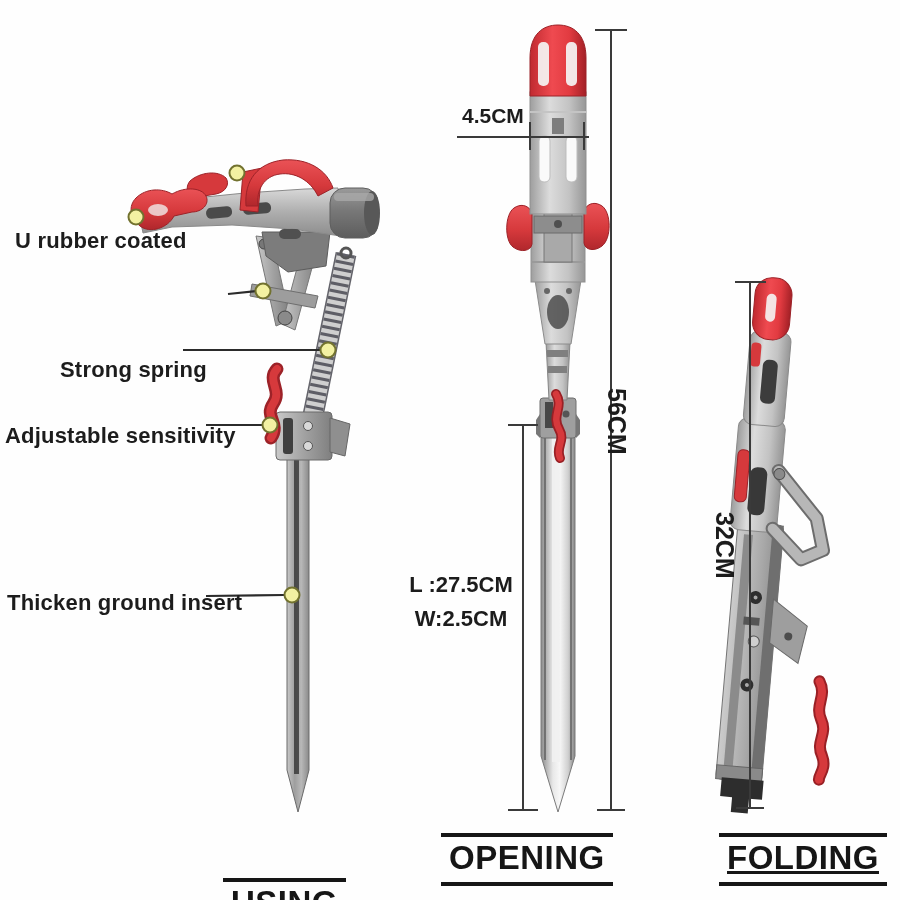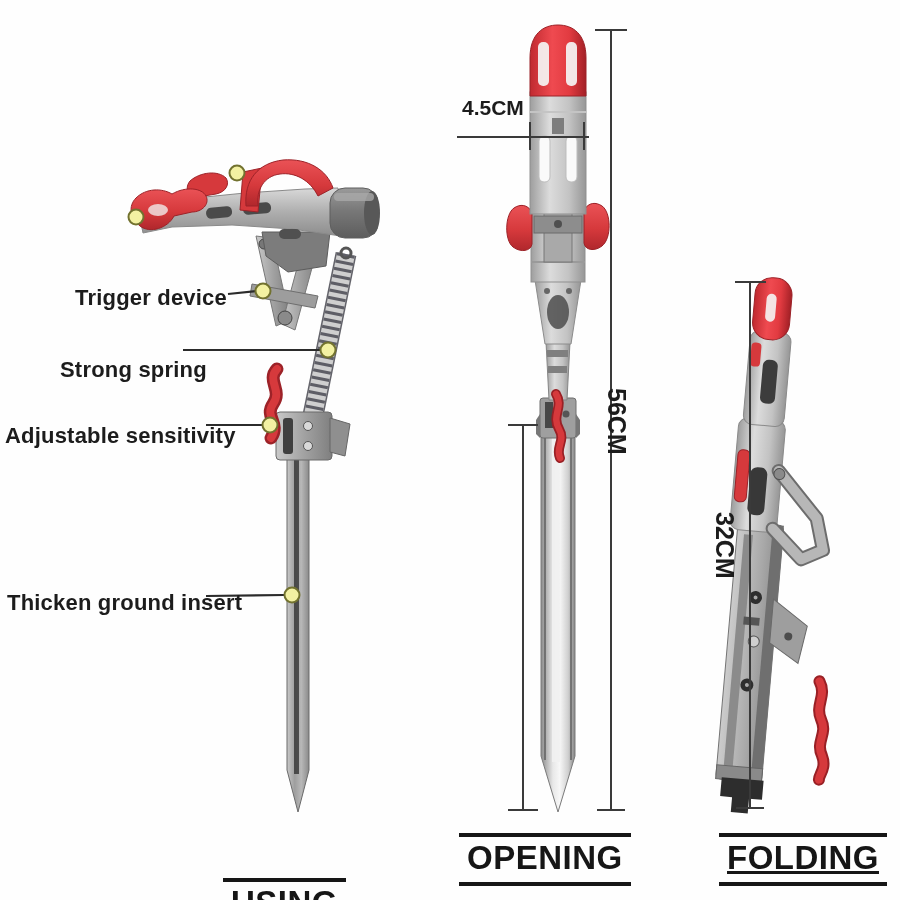--- a/index.html
+++ b/index.html
@@ -14,36 +14,36 @@
   }
   #lbl-strap{left:5px;top:128px;}
   #lbl-urubber{left:15px;top:228px;}
   #lbl-trigger{left:75px;top:285px;}
   #lbl-spring{left:60px;top:357px;}
   #lbl-sensitivity{left:5px;top:423px;}
   #lbl-insert{left:7px;top:590px;}
   .dim{
     position:absolute;font-weight:700;color:#1c1c1c;white-space:nowrap;
   }
-  #dim-45{left:462px;top:96px;font-size:21px;}
+  #dim-45{left:462px;top:104px;font-size:21px;}
   .vtext{writing-mode:vertical-rl;}
   #dim-56{left:602px;top:388px;font-size:25px;}
   #dim-32{left:710px;top:512px;font-size:25px;}
   #specs{
     position:absolute;left:400px;top:568px;width:122px;text-align:center;
     font-weight:700;font-size:22px;color:#1c1c1c;line-height:34px;
   }
   .caption{
     position:absolute;top:833px;display:inline-block;
     border-top:4px solid #161616;border-bottom:4px solid #161616;
     padding:2px 8px 5px 8px;font-size:33px;font-weight:700;color:#161616;
     white-space:nowrap;letter-spacing:0.5px;
   }
   #cap-using{left:223px;margin-top:45px;}
-  #cap-opening{left:459px;}
+  #cap-opening{left:441px;}
   #cap-folding{left:719px;text-decoration:underline;}
 </style>
 </head>
 <body>
 
 <div class="stage">
 
   <svg width="900" height="900" viewBox="0 0 900 900">
     <defs>
       <linearGradient id="gMetalArm" x1="0" y1="0" x2="0" y2="1">
@@ -252,28 +252,30 @@
     <g fill="#f3f1a2" stroke="#72722f" stroke-width="2">
       <circle cx="237" cy="173" r="7.5"></circle>
       <circle cx="136" cy="217" r="7.5"></circle>
       <circle cx="263" cy="291" r="7.5"></circle>
       <circle cx="328" cy="350" r="7.5"></circle>
       <circle cx="270" cy="425" r="7.5"></circle>
       <circle cx="292" cy="595" r="7.5"></circle>
     </g>
   </svg>
 
-  <div class="lbl" id="lbl-trigger">Trigger device</div>
+  <div class="lbl" id="lbl-urubber">U rubber coated</div>
   <div class="lbl" id="lbl-sensitivity">Adjustable sensitivity</div>
   <div class="lbl" id="lbl-spring">Strong spring</div>
   <div class="lbl" id="lbl-insert">Thicken ground insert</div>
 
   <div class="dim" id="dim-45">4.5CM</div>
   <div class="dim vtext" id="dim-56">56CM</div>
   <div class="dim vtext" id="dim-32">32CM</div>
 
   <div id="specs">
+    <div>L :27.5CM</div>
+    <div>W:2.5CM</div>
   </div>
 
   <div class="caption" id="cap-using">USING</div>
   <div class="caption" id="cap-opening">OPENING</div>
   <div class="caption" id="cap-folding">FOLDING</div>
 </div>
 
 </body></html>

